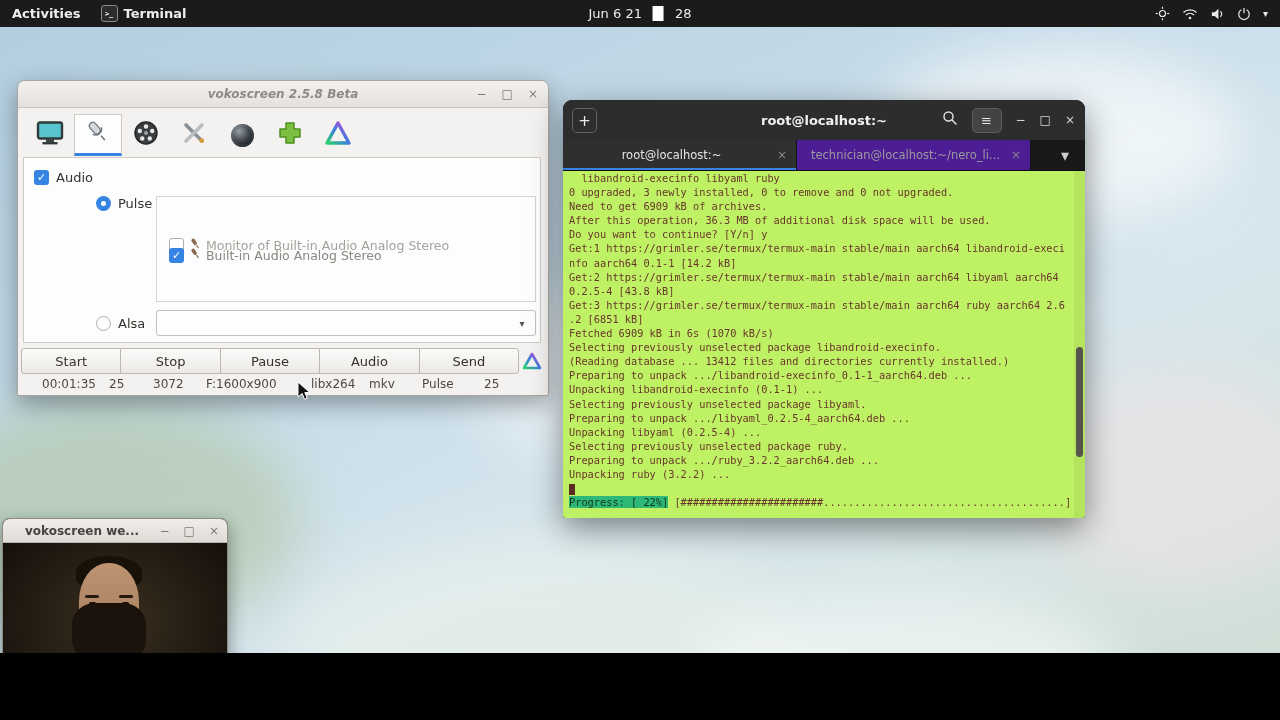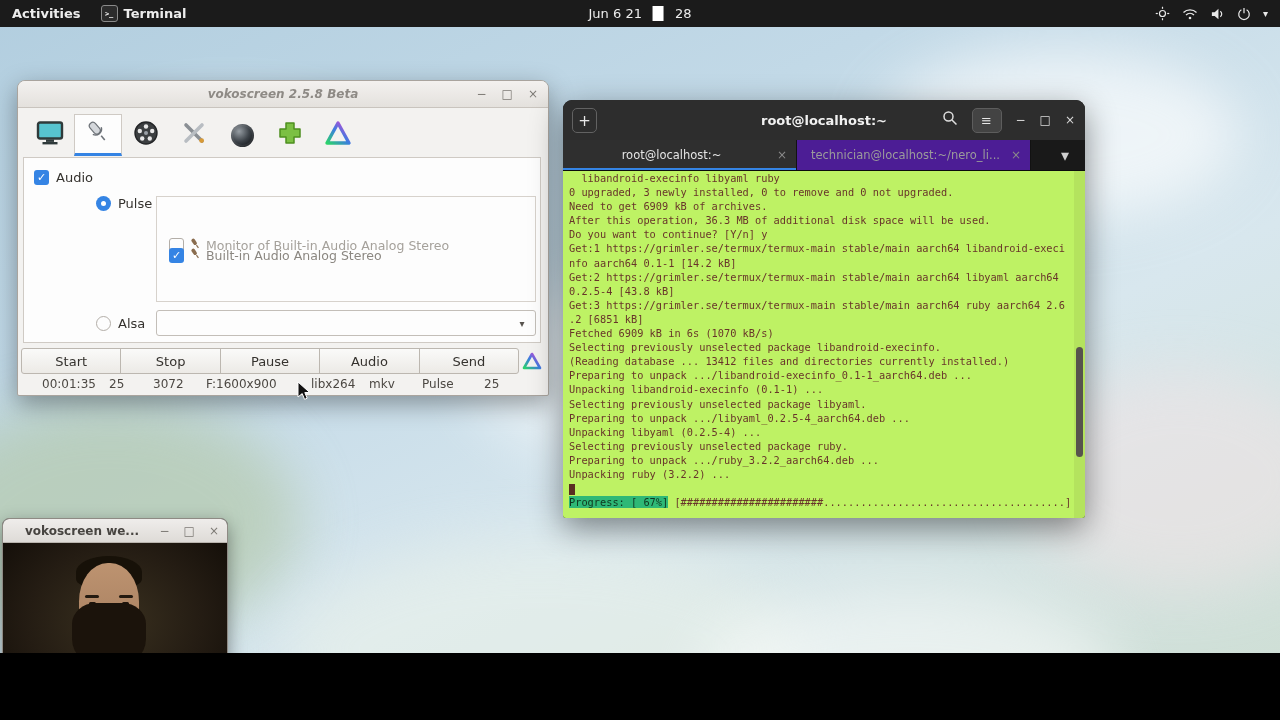--- a/index.html
+++ b/index.html
@@ -400,21 +400,21 @@
       <div class="tl">Unpacking libandroid-execinfo (0.1-1) ...</div>
       <div class="tl">Selecting previously unselected package libyaml.</div>
       <div class="tl">Preparing to unpack .../libyaml_0.2.5-4_aarch64.deb ...</div>
       <div class="tl">Unpacking libyaml (0.2.5-4) ...</div>
       <div class="tl">Selecting previously unselected package ruby.</div>
       <div class="tl">Preparing to unpack .../ruby_3.2.2_aarch64.deb ...</div>
       <div class="tl">Unpacking ruby (3.2.2) ...</div>
       <div class="cursor-line">
         <span class="cursor-block"></span>
       </div>
-      <div class="progress-line"><span class="progress-green">Progress: [ 67%]</span><span> [#######################.......................................]</span></div>
+      <div class="progress-line"><span class="progress-green">Progress: [ 22%]</span><span> [#######################.......................................]</span></div>
       <div class="term-scrolltrack"></div>
       <div class="term-scrollthumb"></div>
     </div>
   </div>
 
   <div class="cam">
     <div class="cam-titlebar">
       <div class="cam-title">vokoscreen we...</div>
       <div class="cam-ctrls">
         <span class="wc">−</span>

